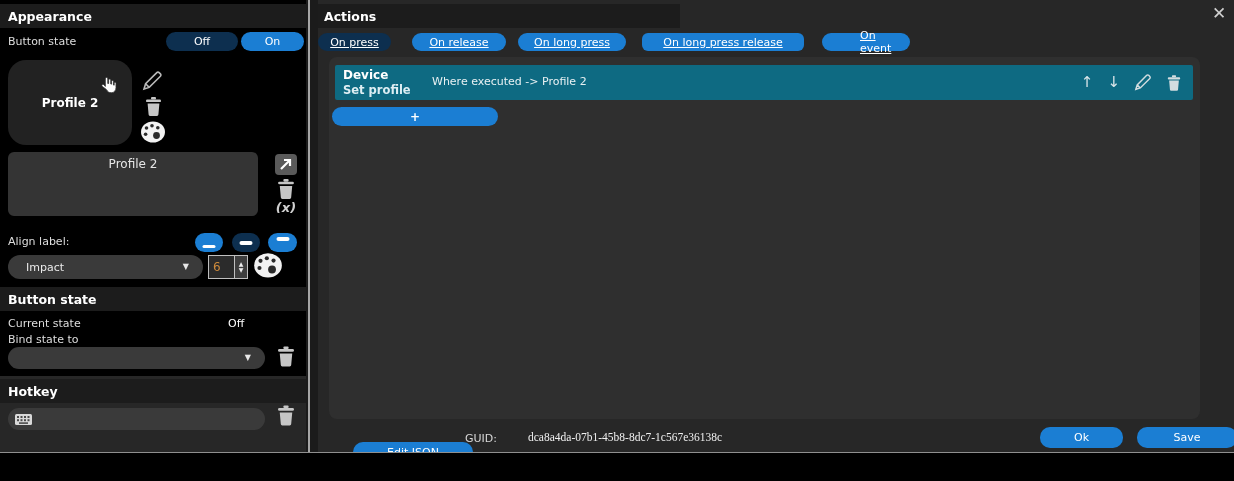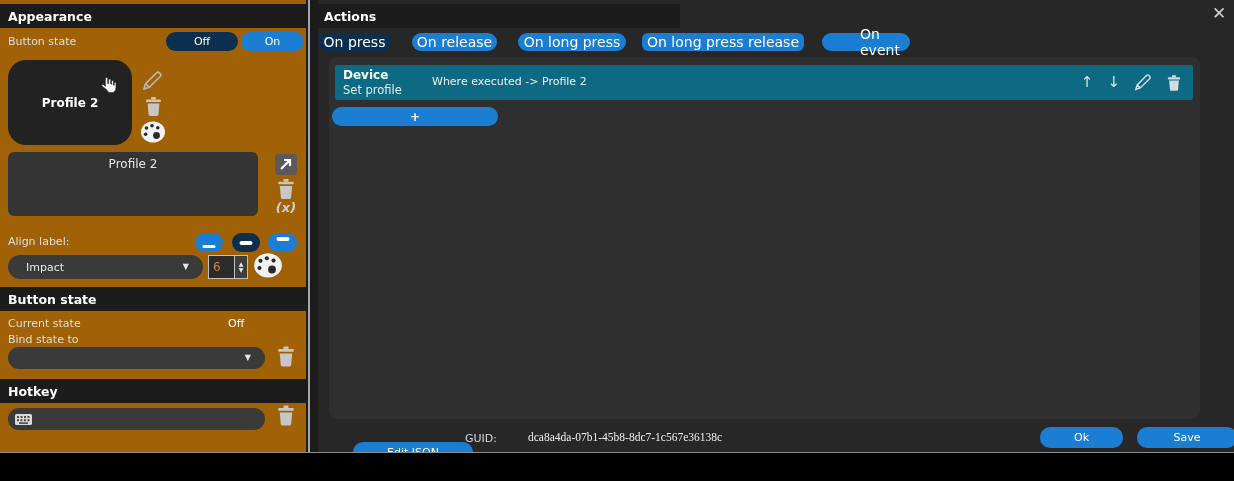--- a/index.html
+++ b/index.html
@@ -12,23 +12,23 @@
   .abs { position:absolute; }
   .strip { background:#1c1c1c; color:#fff; font-weight:bold; font-size:12.5px; display:flex; align-items:center; }
   .pill { border-radius:10px; color:#fff; display:flex; align-items:center; justify-content:center; }
   .blue { background:#1b7ed3; }
   .navy { background:#0d2f4f; }
   .label { color:#dedede; }
   .dropdown { background:#3a3a3a; border-radius:12px; display:flex; align-items:center; color:#eaeaea; }
   .chev { margin-left:auto; font-size:8px; color:#e8e8e8; padding-right:14px; line-height:1; }
   .trash { display:block; }
   .dash { position:absolute; left:50%; transform:translateX(-50%); width:13px; height:3.5px; border-radius:2px; background:#fff; }
-  .tab { position:absolute; top:33px; height:18px; border-radius:9px; color:#fff; font-size:14px;
-         display:flex; align-items:center; justify-content:center; }
-  .left-panel { position:absolute; left:0; top:0; width:306px; height:453px; background:#a16207;padding-left:36px; }
+  .tab { position:absolute; top:33px; height:18px; border-radius:9px; color:#fff; font-size:11px;
+         display:flex; align-items:center; justify-content:center;text-decoration:underline; }
+  .left-panel { position:absolute; left:0; top:0; width:306px; height:376px; background:#000000;padding-left:36px; }
   .divider { position:absolute; left:306px; top:0; width:12px; height:453px; background:#1b1b1b; }
   .scrollbar { position:absolute; left:308px; top:0; width:2px; height:452px; background:#a6a6a6; }
   .actions-container { position:absolute; left:329px; top:57px; width:871px; height:362px; background:#2f2f2f; border-radius:8px; }
   .action-row { position:absolute; left:335px; top:65px; width:858px; height:35px; background:#0e6a82; border-radius:2px; }
   .row-icons { position:absolute; right:12px; top:0; height:35px; display:flex; align-items:center; gap:14px; }
   .row-arrow { font-size:15px; color:#d9e4e8; line-height:1; }
   .bottom-line { position:absolute; left:0; top:452px; width:1234px; height:1px; background:#8f8f8f; }
   .bottom-black { position:absolute; left:0; top:453px; width:1234px; height:28px; background:#000; }
   .btn { cursor:default; }
   .spin-col { position:absolute; right:0; top:0; width:13px; height:100%; background:#3e3e3e; border-left:1px solid #c0c0c0;
@@ -193,38 +193,38 @@
   </div>
 
   <div class="abs btn" style="left:1206px;top:2px;width:26px;height:22px;font-size:17px;color:#cfcfcf;
        display:flex;align-items:center;justify-content:center;">
     <span>✕</span>
   </div>
 
   <div class="tab navy btn" style="left:318px;width:73px;">
     <span>On press</span>
   </div>
-  <div class="tab blue btn" style="left:412px;width:85px;">
+  <div class="tab blue btn" style="left:412px;width:94px;">
     <span>On release</span>
   </div>
   <div class="tab blue btn" style="left:518px;width:108px;">
     <span>On long press</span>
   </div>
   <div class="tab blue btn" style="left:642px;width:162px;border-radius:6px;">
     <span>On long press release</span>
   </div>
   <div class="tab blue btn" style="left:822px;width:88px;padding-left:38px;">
     <span>On event</span>
   </div>
 
   <div class="actions-container"></div>
 
   <div class="action-row">
     <div class="abs" style="left:8px;top:3px;font-weight:bold;font-size:12px;color:#fff;text-align:right;">Device</div>
-    <div class="abs" style="left:8px;top:18px;font-size:11.5px;color:#ddeef3;">Set profile</div>
+    <div class="abs" style="left:8px;top:18px;font-size:11.5px;color:#ddeef3;font-weight:bold;">Set profile</div>
     <div class="abs" style="left:97px;top:10px;font-size:11px;color:#e9f1f3;">Where executed -&gt; Profile 2</div>
     <div class="row-icons">
       <span class="row-arrow btn"><span>↑</span></span>
       <span class="row-arrow btn"><span>↓</span></span>
       <span class="btn" style="display:flex;">
         <svg width="19" height="17" viewBox="0 0 22 20">
           <path d="M2 18 l1.6-5.2 L14.8 1.6 a1.6 1.6 0 0 1 2.3 0 l1.3 1.3 a1.6 1.6 0 0 1 0 2.3 L7.2 16.4 Z M3.6 12.8 l3.6 3.6" fill="none" stroke="#d3dde0" stroke-width="1.7"></path>
         </svg>
       </span>
       <span class="btn" style="display:flex;">

